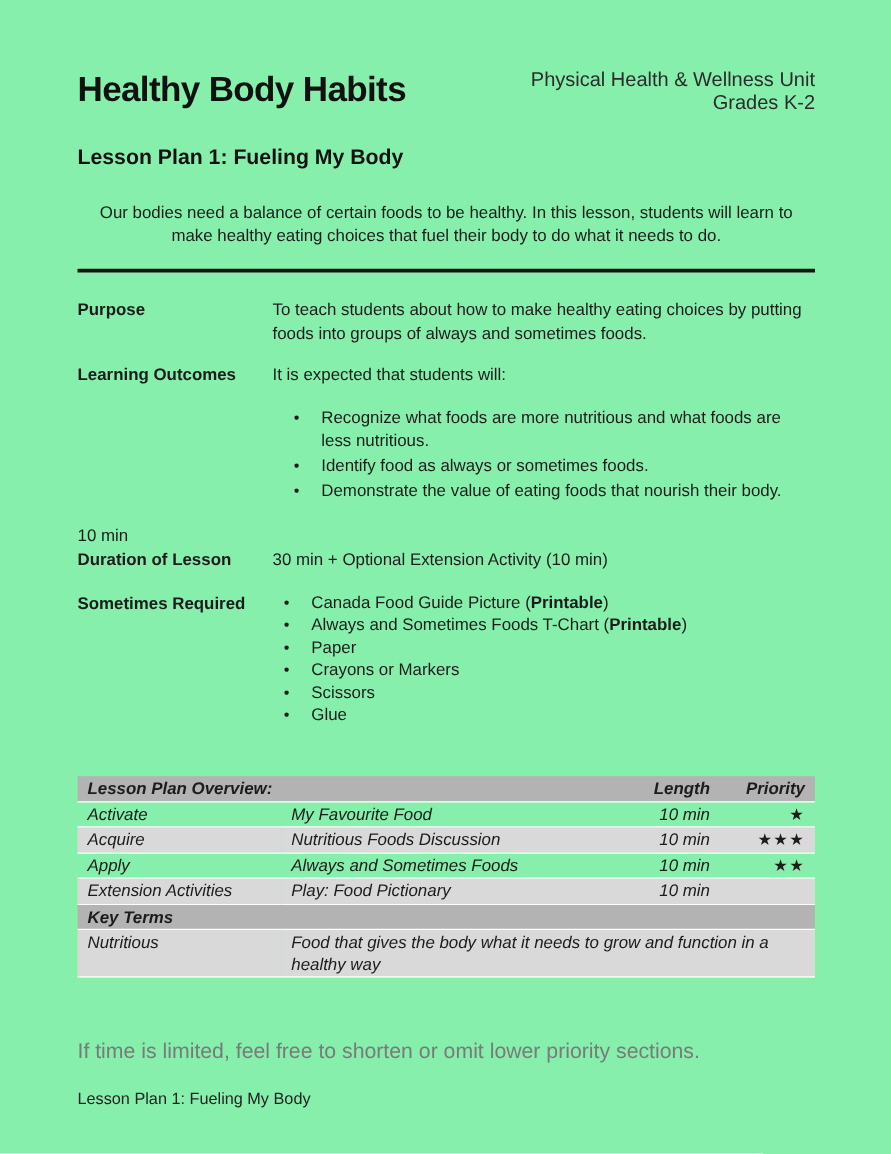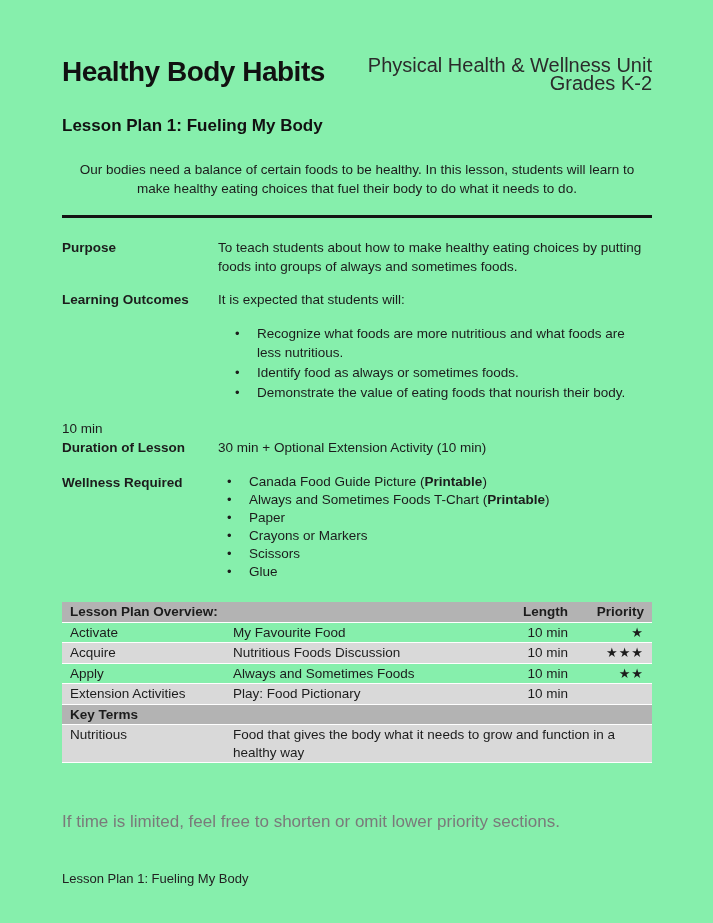--- a/index.html
+++ b/index.html
@@ -27,21 +27,21 @@
   .doc-title {
     font-size: 28px;
     font-weight: bold;
     letter-spacing: -0.5px;
     color: #111;
     line-height: 1.15;
     padding-top: 4px;
   }
   .unit-block {
     text-align: right;
-    font-size: 20px;
+    font-size: 16px;
     line-height: 18px;
     color: #2b2b2b;
     padding-top: 4px;
   }
 
   
   .lesson-title {
     margin-top: 24px;
     font-size: 17px;
     font-weight: bold;
@@ -97,25 +97,26 @@
   ul.materials-list li { line-height: 18px; }
   .bullet {
     flex: 0 0 24px;
     text-align: left;
     padding-left: 2px;
     font-size: 13px;
   }
 
   
   table.overview {
-    margin-top: 21px;
+    margin-top: 40px;
     width: 590px;
     border-collapse: collapse;
     table-layout: fixed;
     font-size: 13.5px;
+    font-style: italic;
   }
   table.overview th, table.overview td {
     padding: 1px 8px;
     line-height: 17.5px;
     text-align: left;
     vertical-align: top;
     border-bottom: 1px solid #ffffff;
     font-weight: normal;
   }
   table.overview .hdr {
@@ -194,21 +195,21 @@
     <div class="drow mt16">
       <div class="dvalue">10 min</div>
     </div>
 
     <div class="drow">
       <div class="dlabel">Duration of Lesson</div>
       <div class="dvalue">30 min + Optional Extension Activity (10 min)</div>
     </div>
 
     <div class="drow mt16">
-      <div class="dlabel">Wellness Required</div>
+      <div class="dlabel">Sometimes Required</div>
       <div class="dvalue">
         <ul class="plain-list materials-list">
             <li>
               <span class="bullet">•</span>
               <span><span>Canada Food Guide Picture (</span><b>Printable</b><span>)</span></span>
             </li>
             <li>
               <span class="bullet">•</span>
               <span><span>Always and Sometimes Foods T-Chart (</span><b>Printable</b><span>)</span></span>
             </li>

